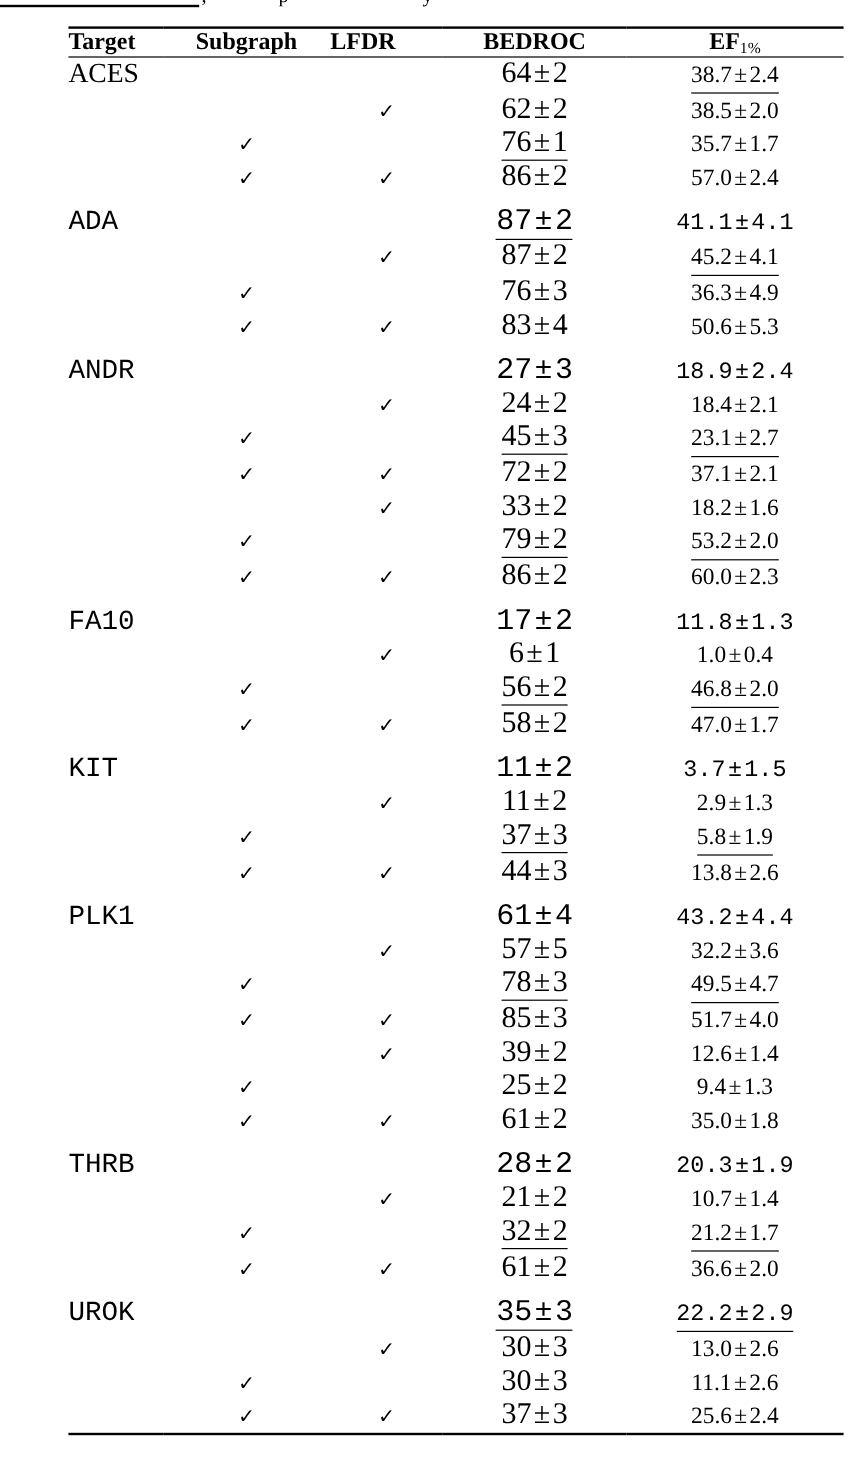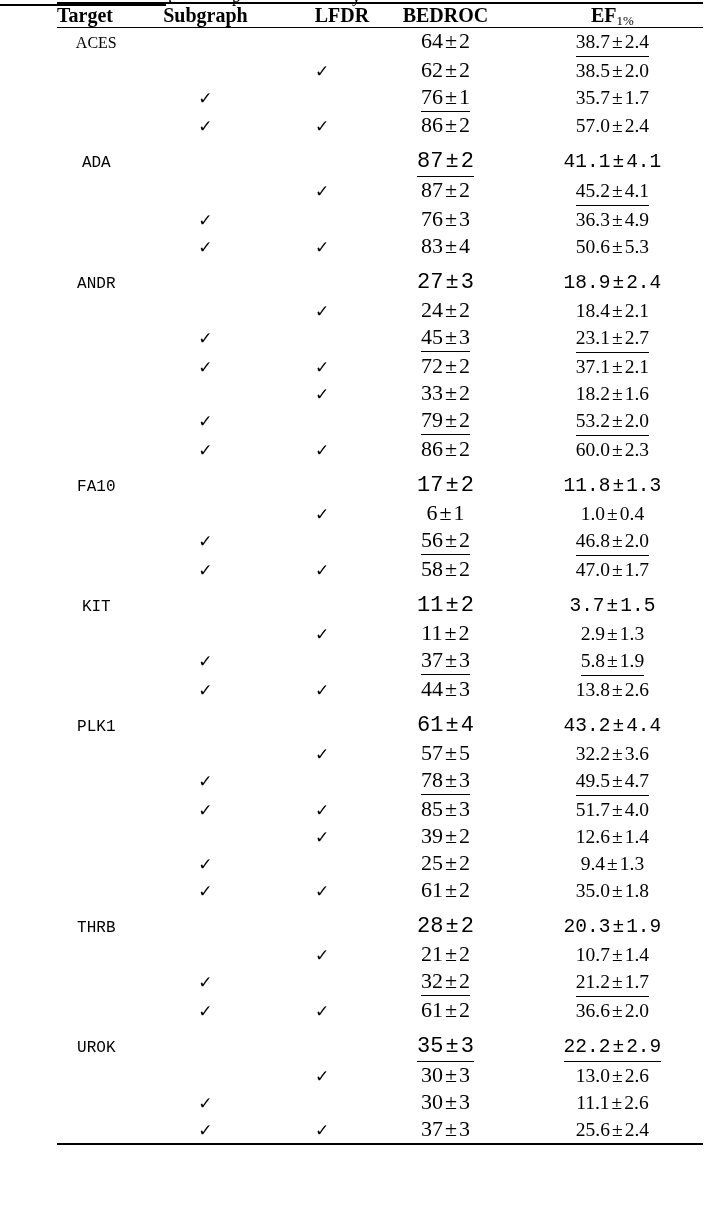--- a/index.html
+++ b/index.html
@@ -42,21 +42,21 @@
     position: absolute;
     top: -13px;
     font-size: 17px;
     font-family: "Liberation Serif", "DejaVu Serif", serif;
     color: #000;
   }
 
   table.booktabs {
     position: absolute;
     left: 57px;
-    top: 2px;
+    top: 22px;
     width: 646px;
     border-collapse: collapse;
     font-size: 19.5px;
   }
 
   table.booktabs td, table.booktabs th {
     padding: 0;
     border: 0;
     vertical-align: baseline;
   }
@@ -83,52 +83,52 @@
 
   thead th {
     font-weight: bold;
     font-size: 20px;
     padding-top: 7px;
     padding-bottom: 7px;
     white-space: nowrap;
   }
   th.col-target   { text-align: left;   width: 72px; padding-left: 8px; }
   th.col-subgraph { text-align: center; width: 128px; margin-top: 44px; }
-  th.col-lfdr     { text-align: right; width: 86px; }
+  th.col-lfdr     { text-align: left; width: 86px; }
   th.col-bedroc   { text-align: center; width: 140px; }
   th.col-ef       { text-align: center; width: 166px; padding-right: 28px; }
 
   th .sub {
     font-size: 13px;
     font-weight: normal;
     vertical-align: baseline;
     position: relative;
     top: 3px;
     letter-spacing: 0;
   }
 
   tbody td {
     height: 26px;
     line-height: 26px;
     white-space: nowrap;
   }
 
   td.c-target {
-    text-align: center;
+    text-align: left;
     padding-left: 8px;
-    font-size: 16px;
+    font-size: 23px;
   }
   td.c-check {
     text-align: center;
     font-size: 17px;
     font-family: "DejaVu Sans", sans-serif;
   }
   td.c-num {
     text-align: center;
-    font-size: 22px;
+    font-size: 25px;
   }
   td.c-ef {
     text-align: center;
     font-size: 19.5px;
     padding-right: 28px;
   }
 
   
   tr.block-start td {
     padding-top: 10px;

